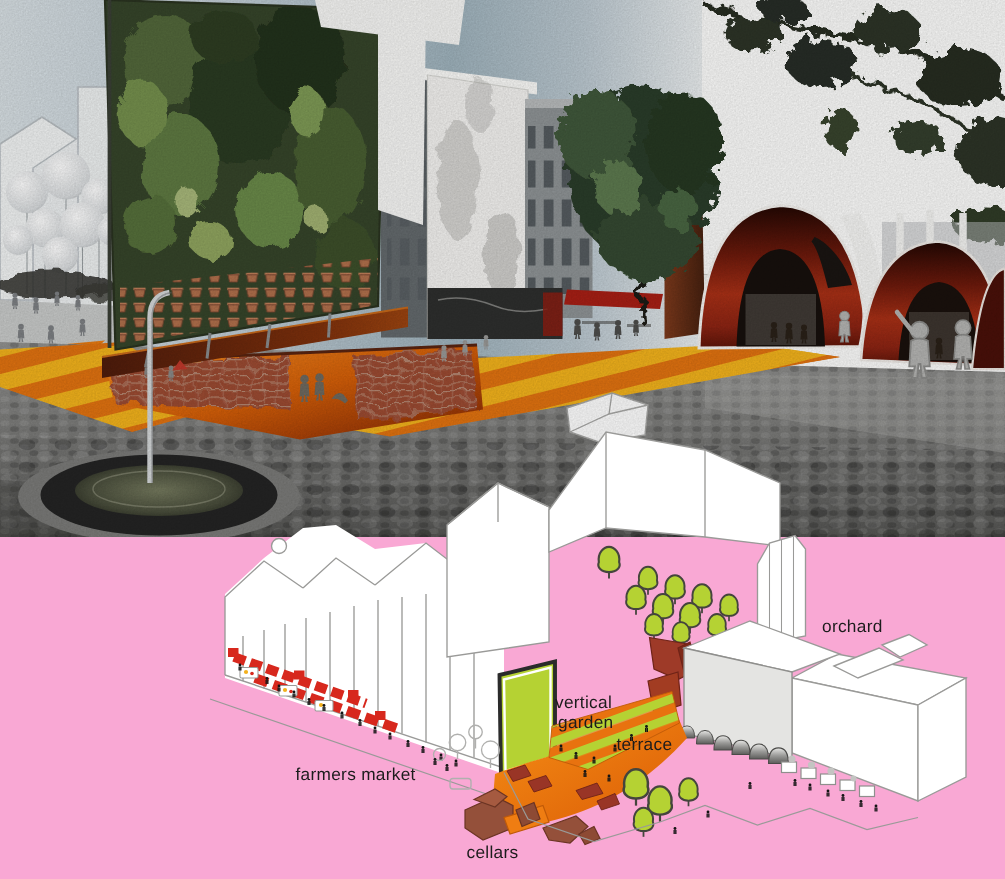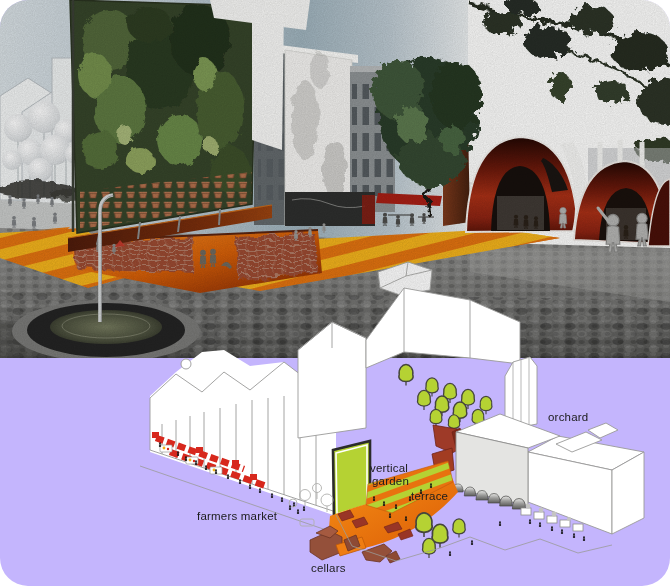--- a/index.html
+++ b/index.html
@@ -1,17 +1,17 @@
 <!DOCTYPE html>
 <html><head>
 <meta charset="utf-8">
 <style>
   html,body{margin:0;padding:0;background:#ffffff;}
-  .stage{position:relative;width:670px;height:586px;background:#c4b5fd;overflow:hidden;
-         font-family:"Liberation Sans",sans-serif;border-radius:28px;}
+  .stage{position:relative;width:670px;height:586px;background:#f9a8d4;overflow:hidden;
+         font-family:"Liberation Sans",sans-serif;}
   svg{display:block;}
   text.diagram-label{font-family:"Liberation Sans",sans-serif;font-size:11.5px;fill:#1c1c1c;letter-spacing:.2px;}
 </style>
 </head>
 <body>
 
 <div class="stage">
 <svg width="670" height="586" viewBox="0 0 670 586" xmlns="http://www.w3.org/2000/svg">
 <defs>
   <linearGradient id="skyGrad" x1="0" y1="0" x2="1" y2="0">

